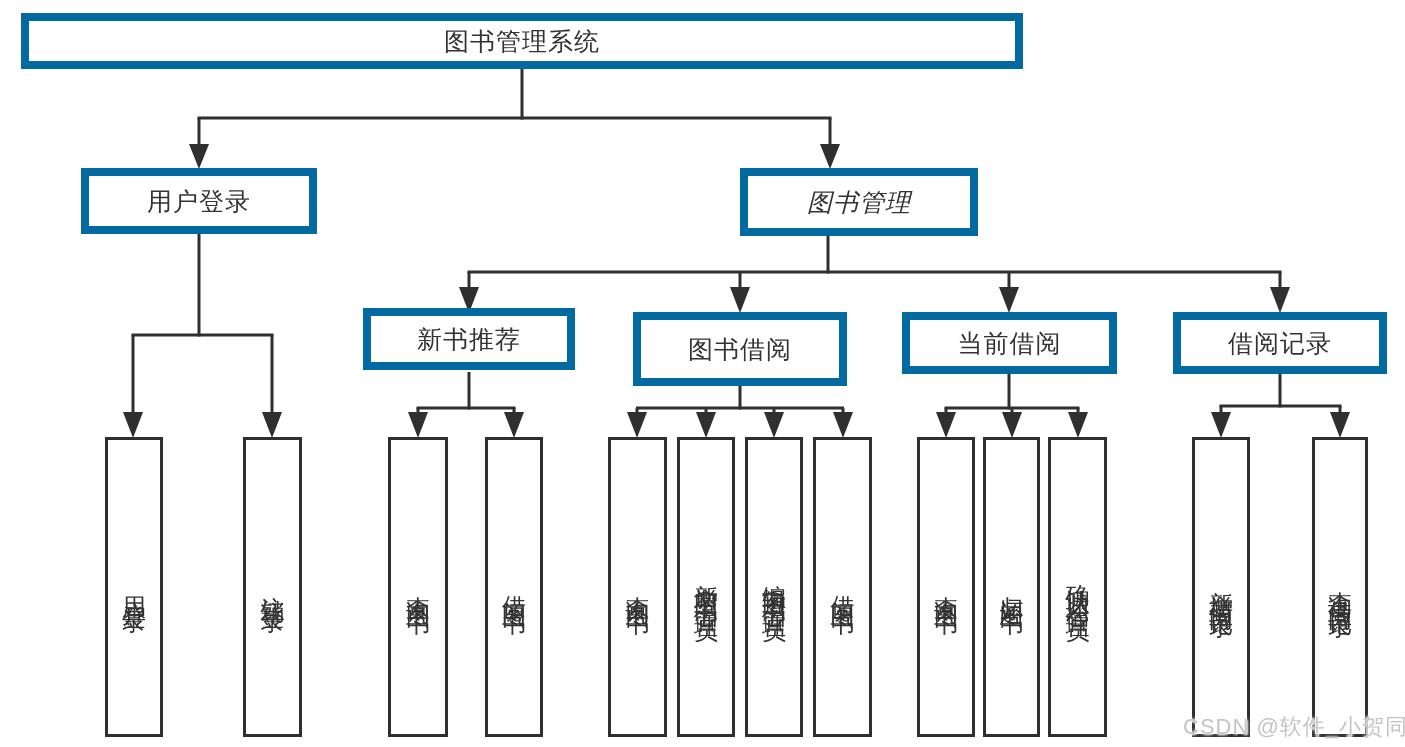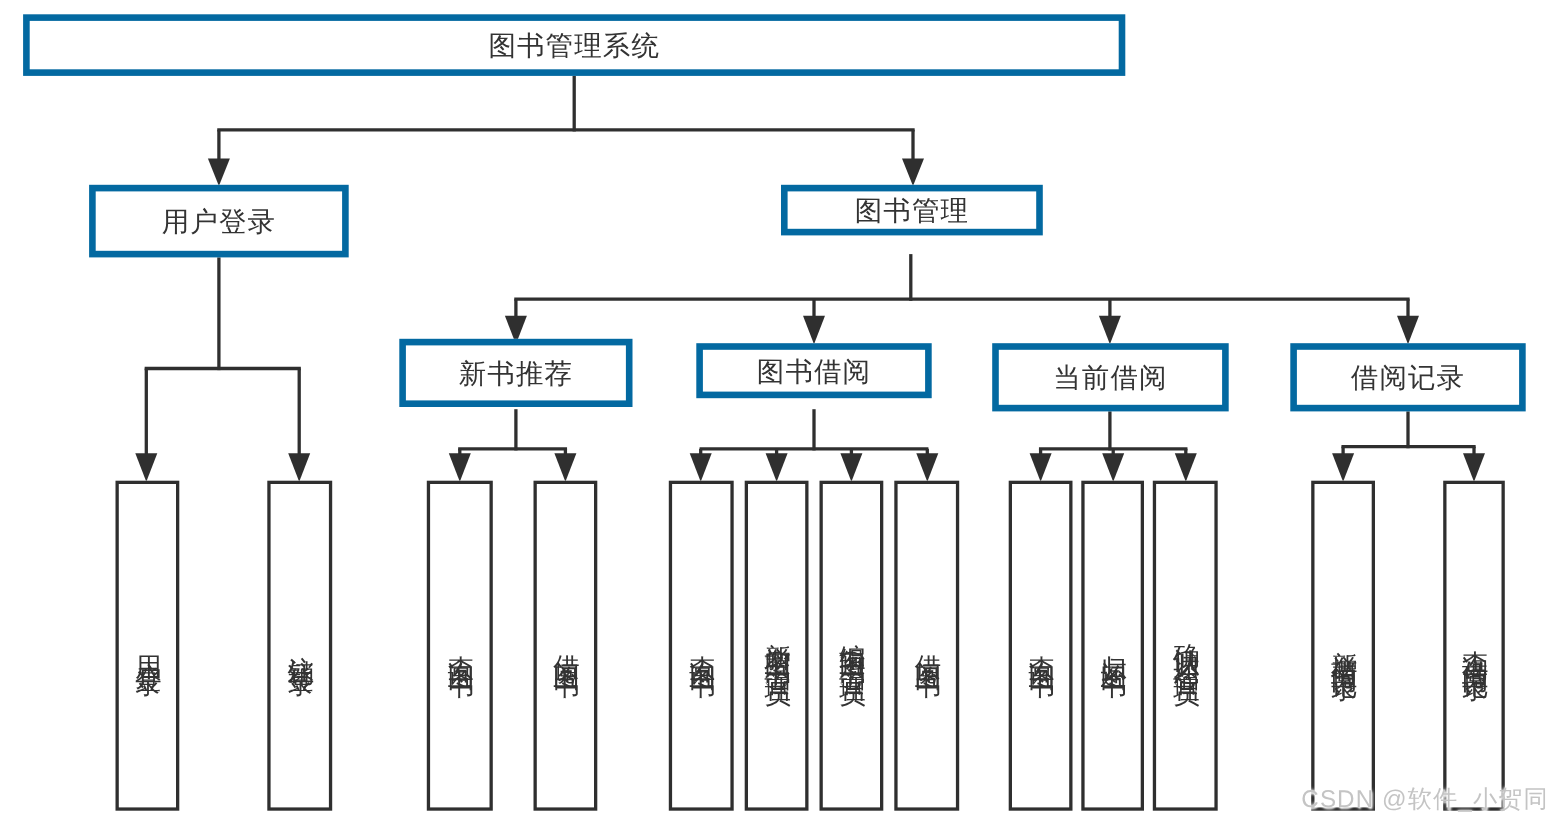--- a/index.html
+++ b/index.html
@@ -2,21 +2,21 @@
 <html><head>
 <meta charset="utf-8">
 <style>
   html,body{margin:0;padding:0;background:#ffffff;}
   .canvas{
     position:relative;width:1405px;height:747px;background:#ffffff;overflow:hidden;
     font-family:"Liberation Sans","DejaVu Sans",sans-serif;color:#333333;
   }
   .canvas svg{position:absolute;left:0;top:0;z-index:0;}
   .hbox{
-    position:absolute;box-sizing:border-box;border:6px solid #0369a1;background:#ffffff;
+    position:absolute;box-sizing:border-box;border:8px solid #0369a1;background:#ffffff;
     display:flex;align-items:center;justify-content:center;
     font-size:25px;letter-spacing:1px;z-index:1;white-space:nowrap;
   }
   .vbox{
     position:absolute;box-sizing:border-box;border:3px solid #2f2f2f;background:#ffffff;
     display:flex;align-items:center;justify-content:center;
     writing-mode:vertical-rl;text-orientation:mixed;
     font-size:24px;letter-spacing:5px;z-index:1;
     top:437px;height:300px;line-height:1;
   }
@@ -106,24 +106,24 @@
         <polygon points="1211,412 1231,412 1221,438" stroke="none"></polygon>
         <line x1="1340" y1="406" x2="1340" y2="414"></line>
         <polygon points="1330,412 1350,412 1340,438" stroke="none"></polygon>
       </g>
     </g>
   </svg>
 
   <div class="hbox" style="left:21px;top:13px;width:1002px;height:56px;">图书管理系统</div>
 
   <div class="hbox" style="left:81px;top:168px;width:236px;height:66px;">用户登录</div>
-  <div class="hbox" style="left:710px;top:168px;width:238px;height:46px;">图书管理</div>
+  <div class="hbox" style="left:740px;top:168px;width:238px;height:68px;font-style:italic;">图书管理</div>
 
   <div class="hbox" style="left:363px;top:308px;width:212px;height:62px;">新书推荐</div>
-  <div class="hbox" style="left:633px;top:312px;width:214px;height:50px;">图书借阅</div>
+  <div class="hbox" style="left:633px;top:312px;width:214px;height:74px;">图书借阅</div>
   <div class="hbox" style="left:902px;top:312px;width:215px;height:62px;">当前借阅</div>
   <div class="hbox" style="left:1173px;top:312px;width:214px;height:62px;">借阅记录</div>
 
   <div class="vbox" style="left:105px;width:58px;">用户登录</div>
   <div class="vbox" style="left:243px;width:59px;">注销登录</div>
 
   <div class="vbox" style="left:388px;width:60px;">查询图书</div>
   <div class="vbox" style="left:485px;width:58px;">借阅图书</div>
 
   <div class="vbox" style="left:608px;width:59px;">查询图书</div>

